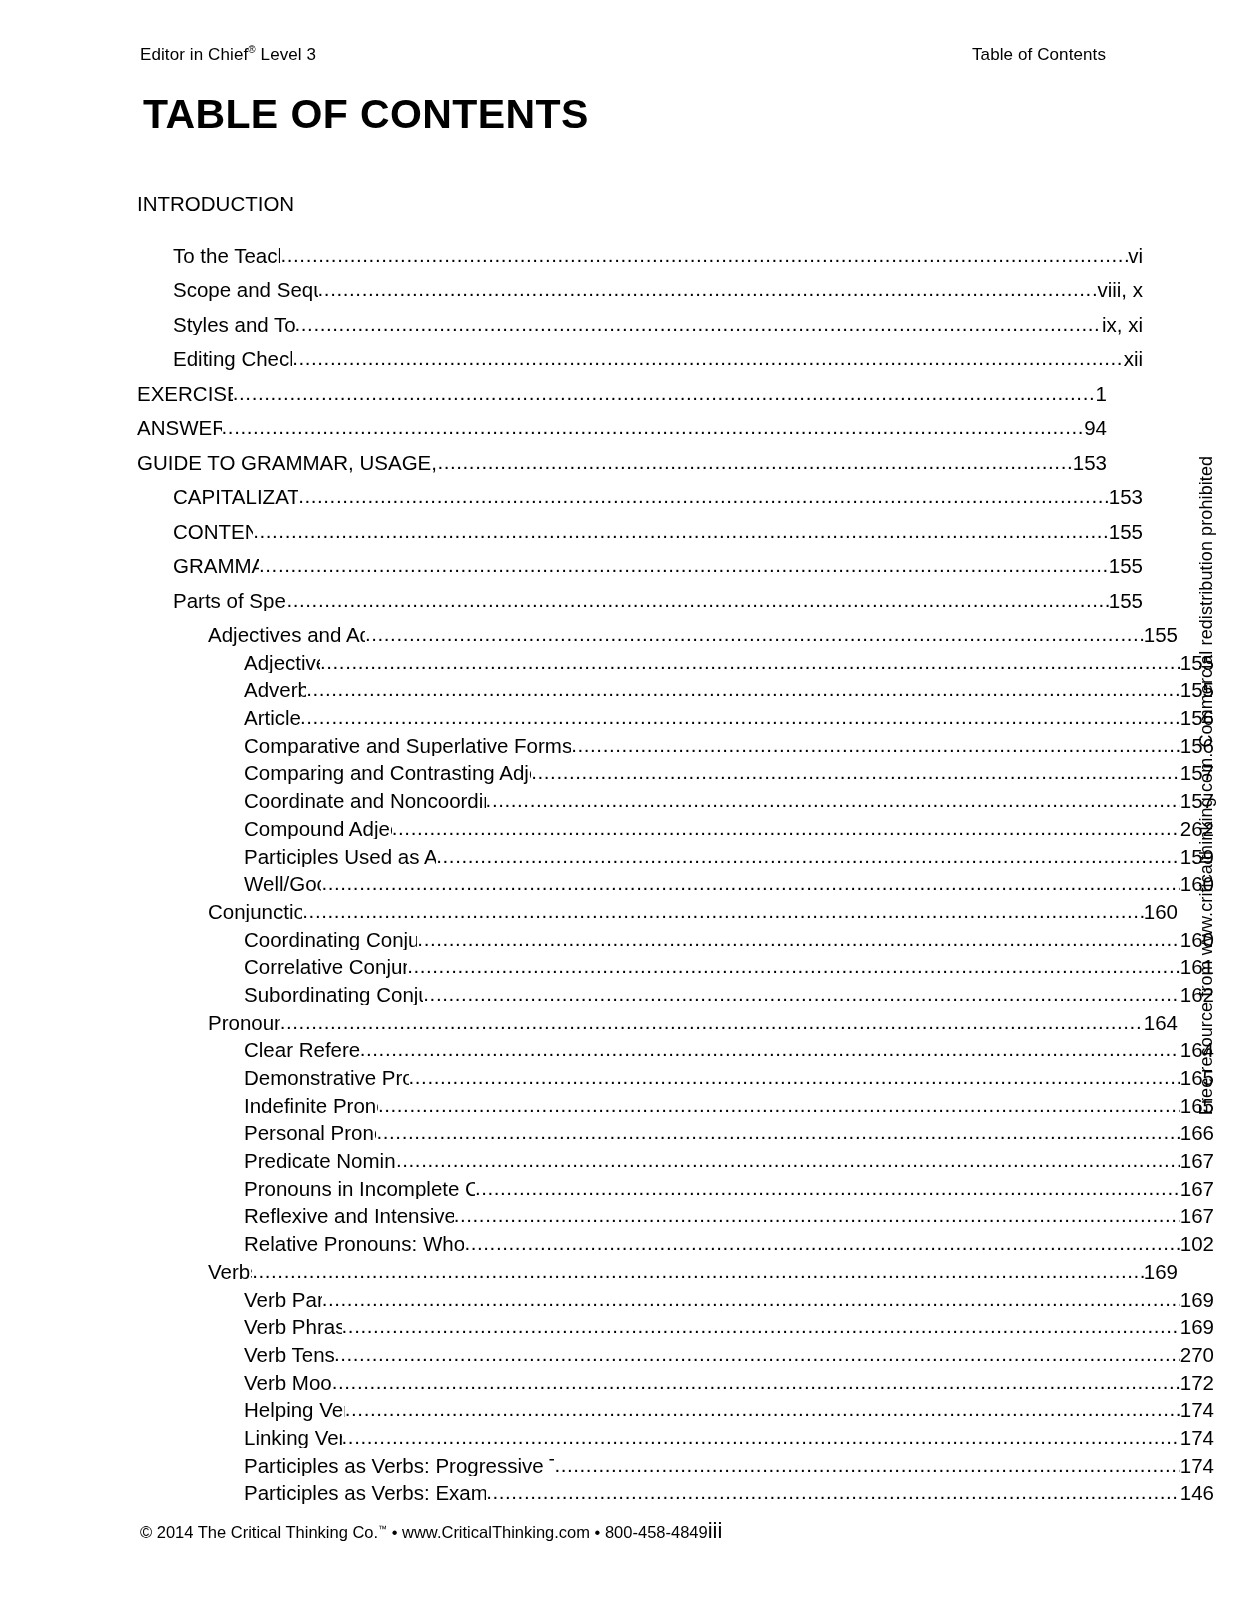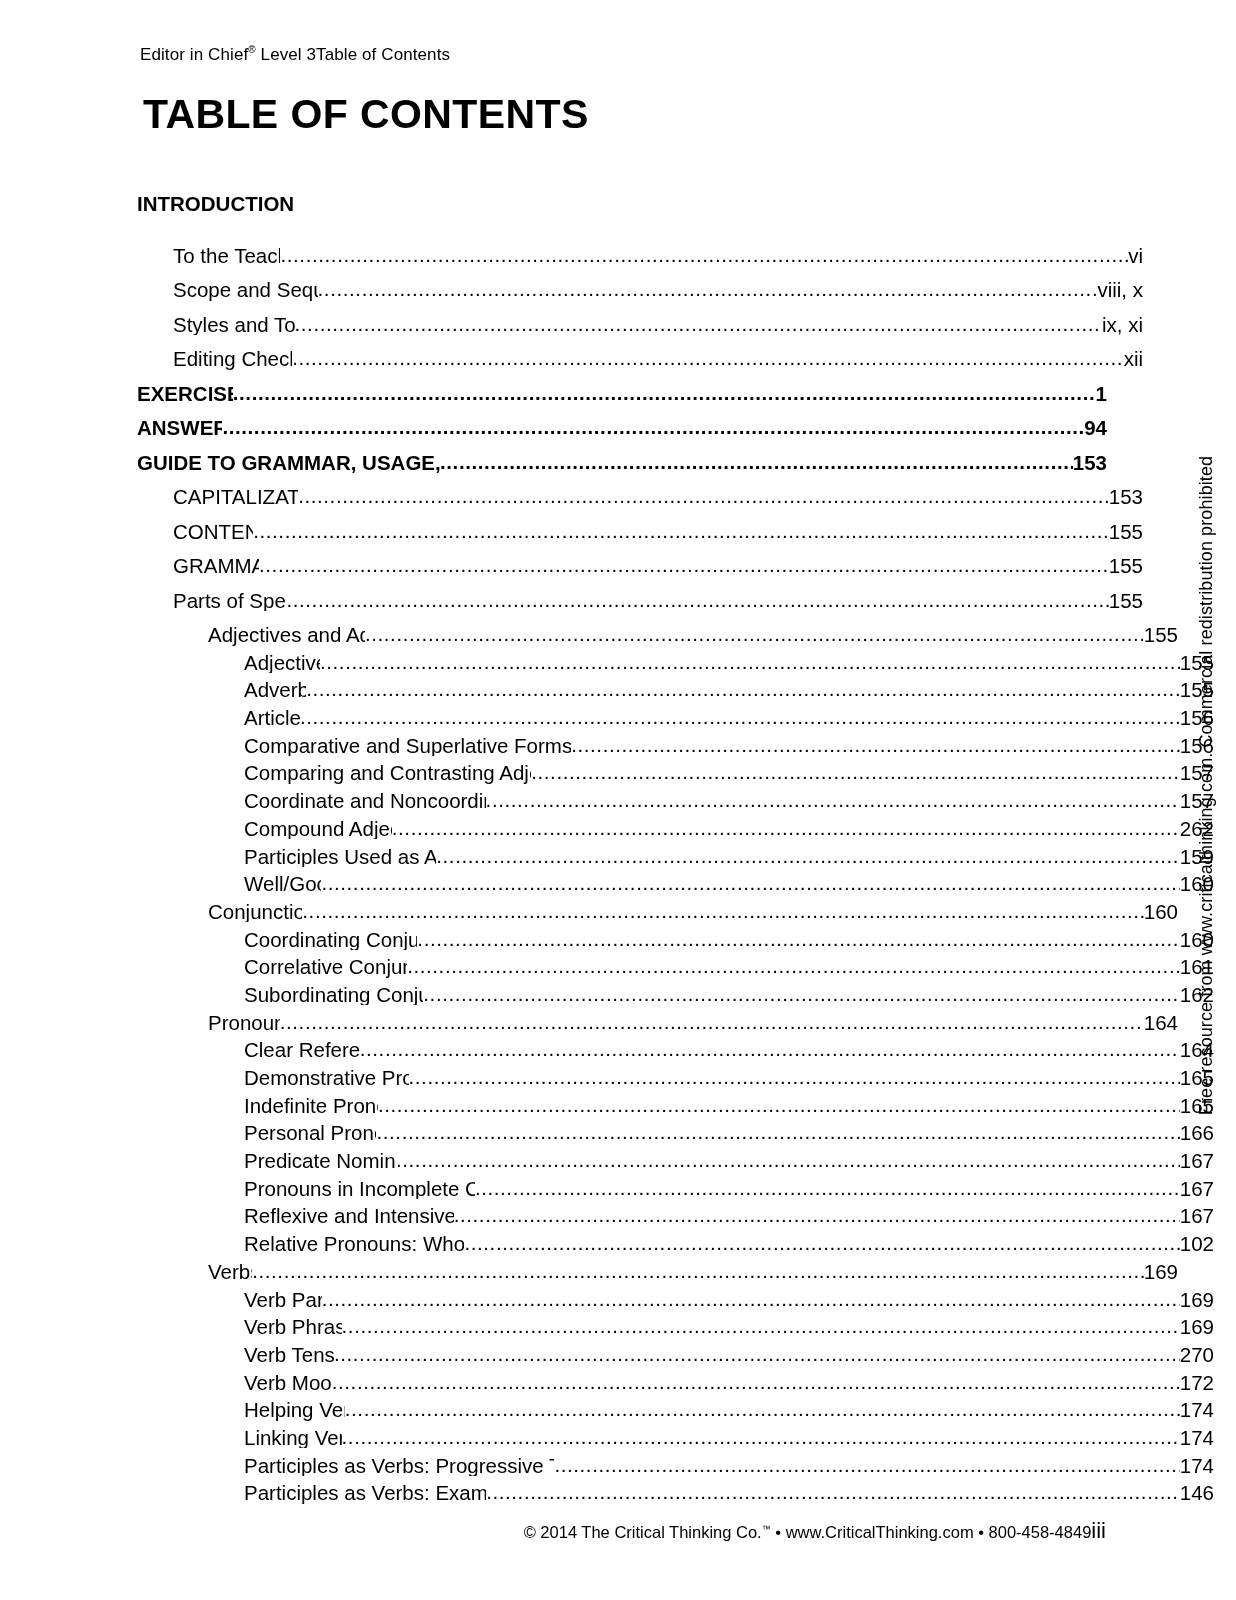--- a/index.html
+++ b/index.html
@@ -20,20 +20,21 @@
     overflow: hidden;
   }
 
   
   .runhead {
     position: absolute;
     top: 44px;
     left: 140px;
     right: 130px;
     display: flex;
+    justify-content: space-between;
     align-items: baseline;
     font-size: 17px;
     letter-spacing: 0.1px;
   }
   .runhead .sup {
     font-size: 10px;
     vertical-align: super;
   }
 
   
@@ -83,21 +84,21 @@
     content: "........................................................................................................................................................................";
   }
 
   .toc-page {
     flex: 0 0 auto;
     text-align: left;
     margin-top: 48px;
   }
 
   
-  .lvl0 { font-weight: bold; padding-left: 0px; }
+  .lvl0 { font-weight: normal; padding-left: 0px; }
 
   
   .lvl1 { padding-left: 36px; }
   .lvl2 { padding-left: 71px; }
   .lvl3 { padding-left: 107px; }
 
   
   .r-tall   { height: 34.5px; }
   .r-short  { height: 27.7px; }
 
@@ -121,21 +122,21 @@
     letter-spacing: 0.1px;
   }
 
   
   .footer {
     position: absolute;
     bottom: 56px;
     left: 140px;
     right: 130px;
     display: flex;
-    justify-content: flex-end;
+    justify-content: flex-start;
     align-items: baseline;
     font-size: 16.5px;
   }
   .footer .sup {
     font-size: 9px;
     vertical-align: super;
   }
   .footer .folio { font-size: 22px; }
 </style>
 </head>

